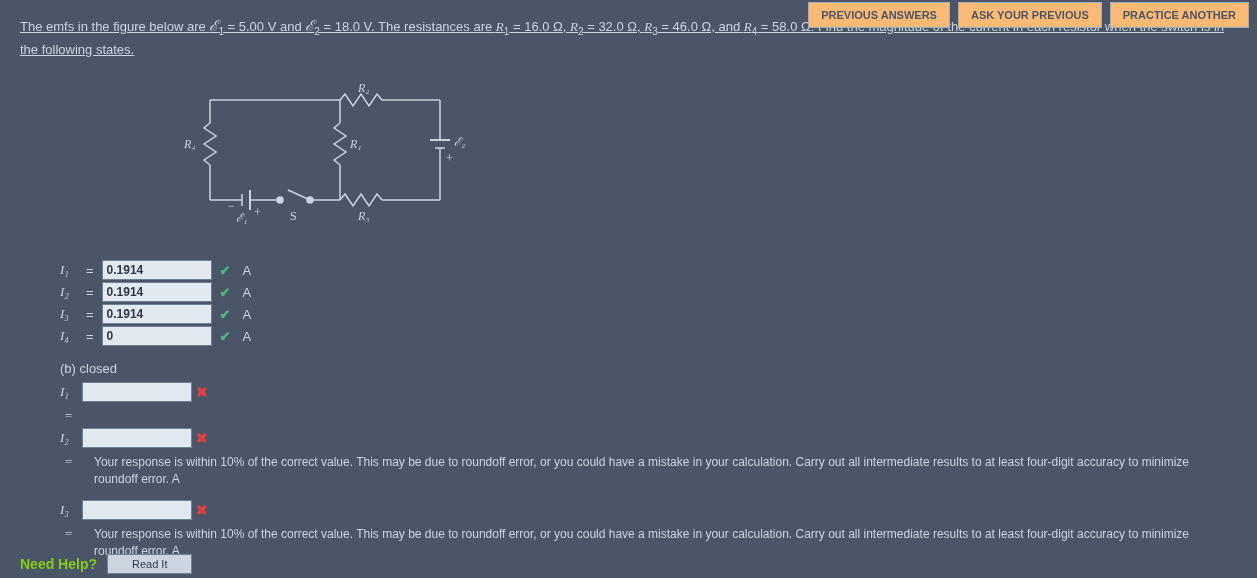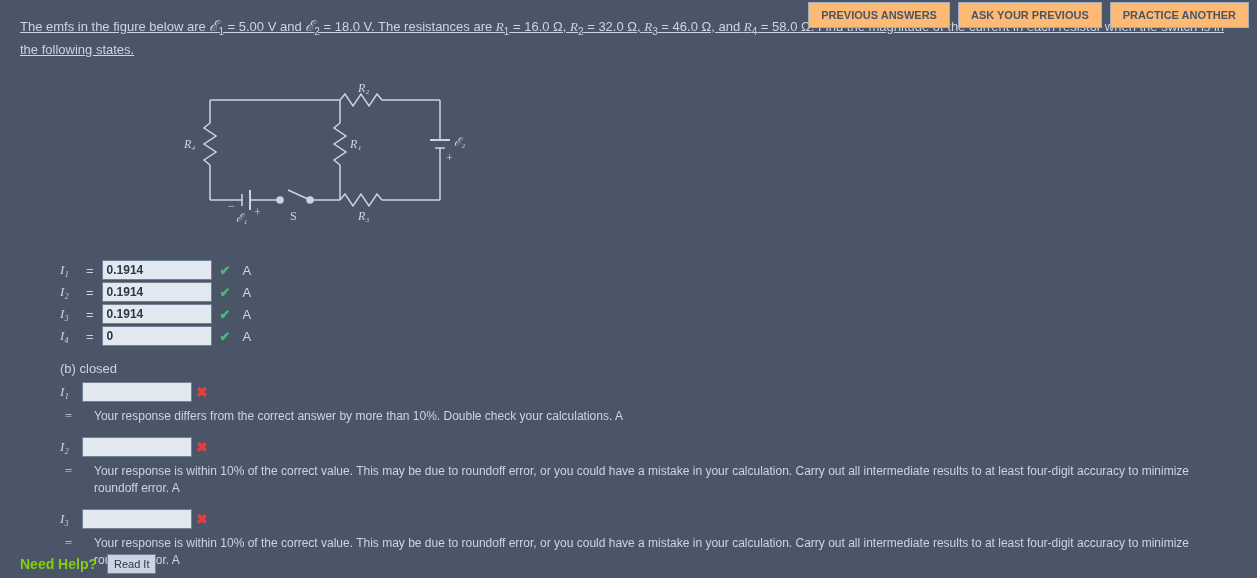--- a/index.html
+++ b/index.html
@@ -121,21 +121,21 @@
       gap: 10px;
     }
     .need-help-label {
       color: #84cc16;
       font-weight: bold;
       font-size: 14px;
     }
     .read-it-btn {
       background: #cbd5e0;
       border: 1px solid #718096;
-      padding: 3px 6px;
+      padding: 3px 24px;
       font-size: 11px;
       color: #2d3748;
       cursor: pointer;
     }
     sub { font-size: 10px; }
   </style>
 </head>
 <body>
 
 <div class="top-buttons">
@@ -239,21 +239,20 @@
     <div class="part-b-label">I₁</div>
     <div class="part-b-content">
       <div class="part-b-input-row">
         <input class="answer-input" style="">
         <span class="x-icon">✖</span>
       </div>
     </div>
   </div>
   <div class="part-b-row">
     <div class="part-b-label eq-indent">=</div>
-    <div class="feedback">Your response differs from the correct answer by more than 10%. Double check your calculations. A</div>
   </div>
 
   <div class="part-b-row">
     <div class="part-b-label">I₂</div>
     <div class="part-b-content">
       <div class="part-b-input-row">
         <input class="answer-input" style="">
         <span class="x-icon">✖</span>
       </div>
     </div>

